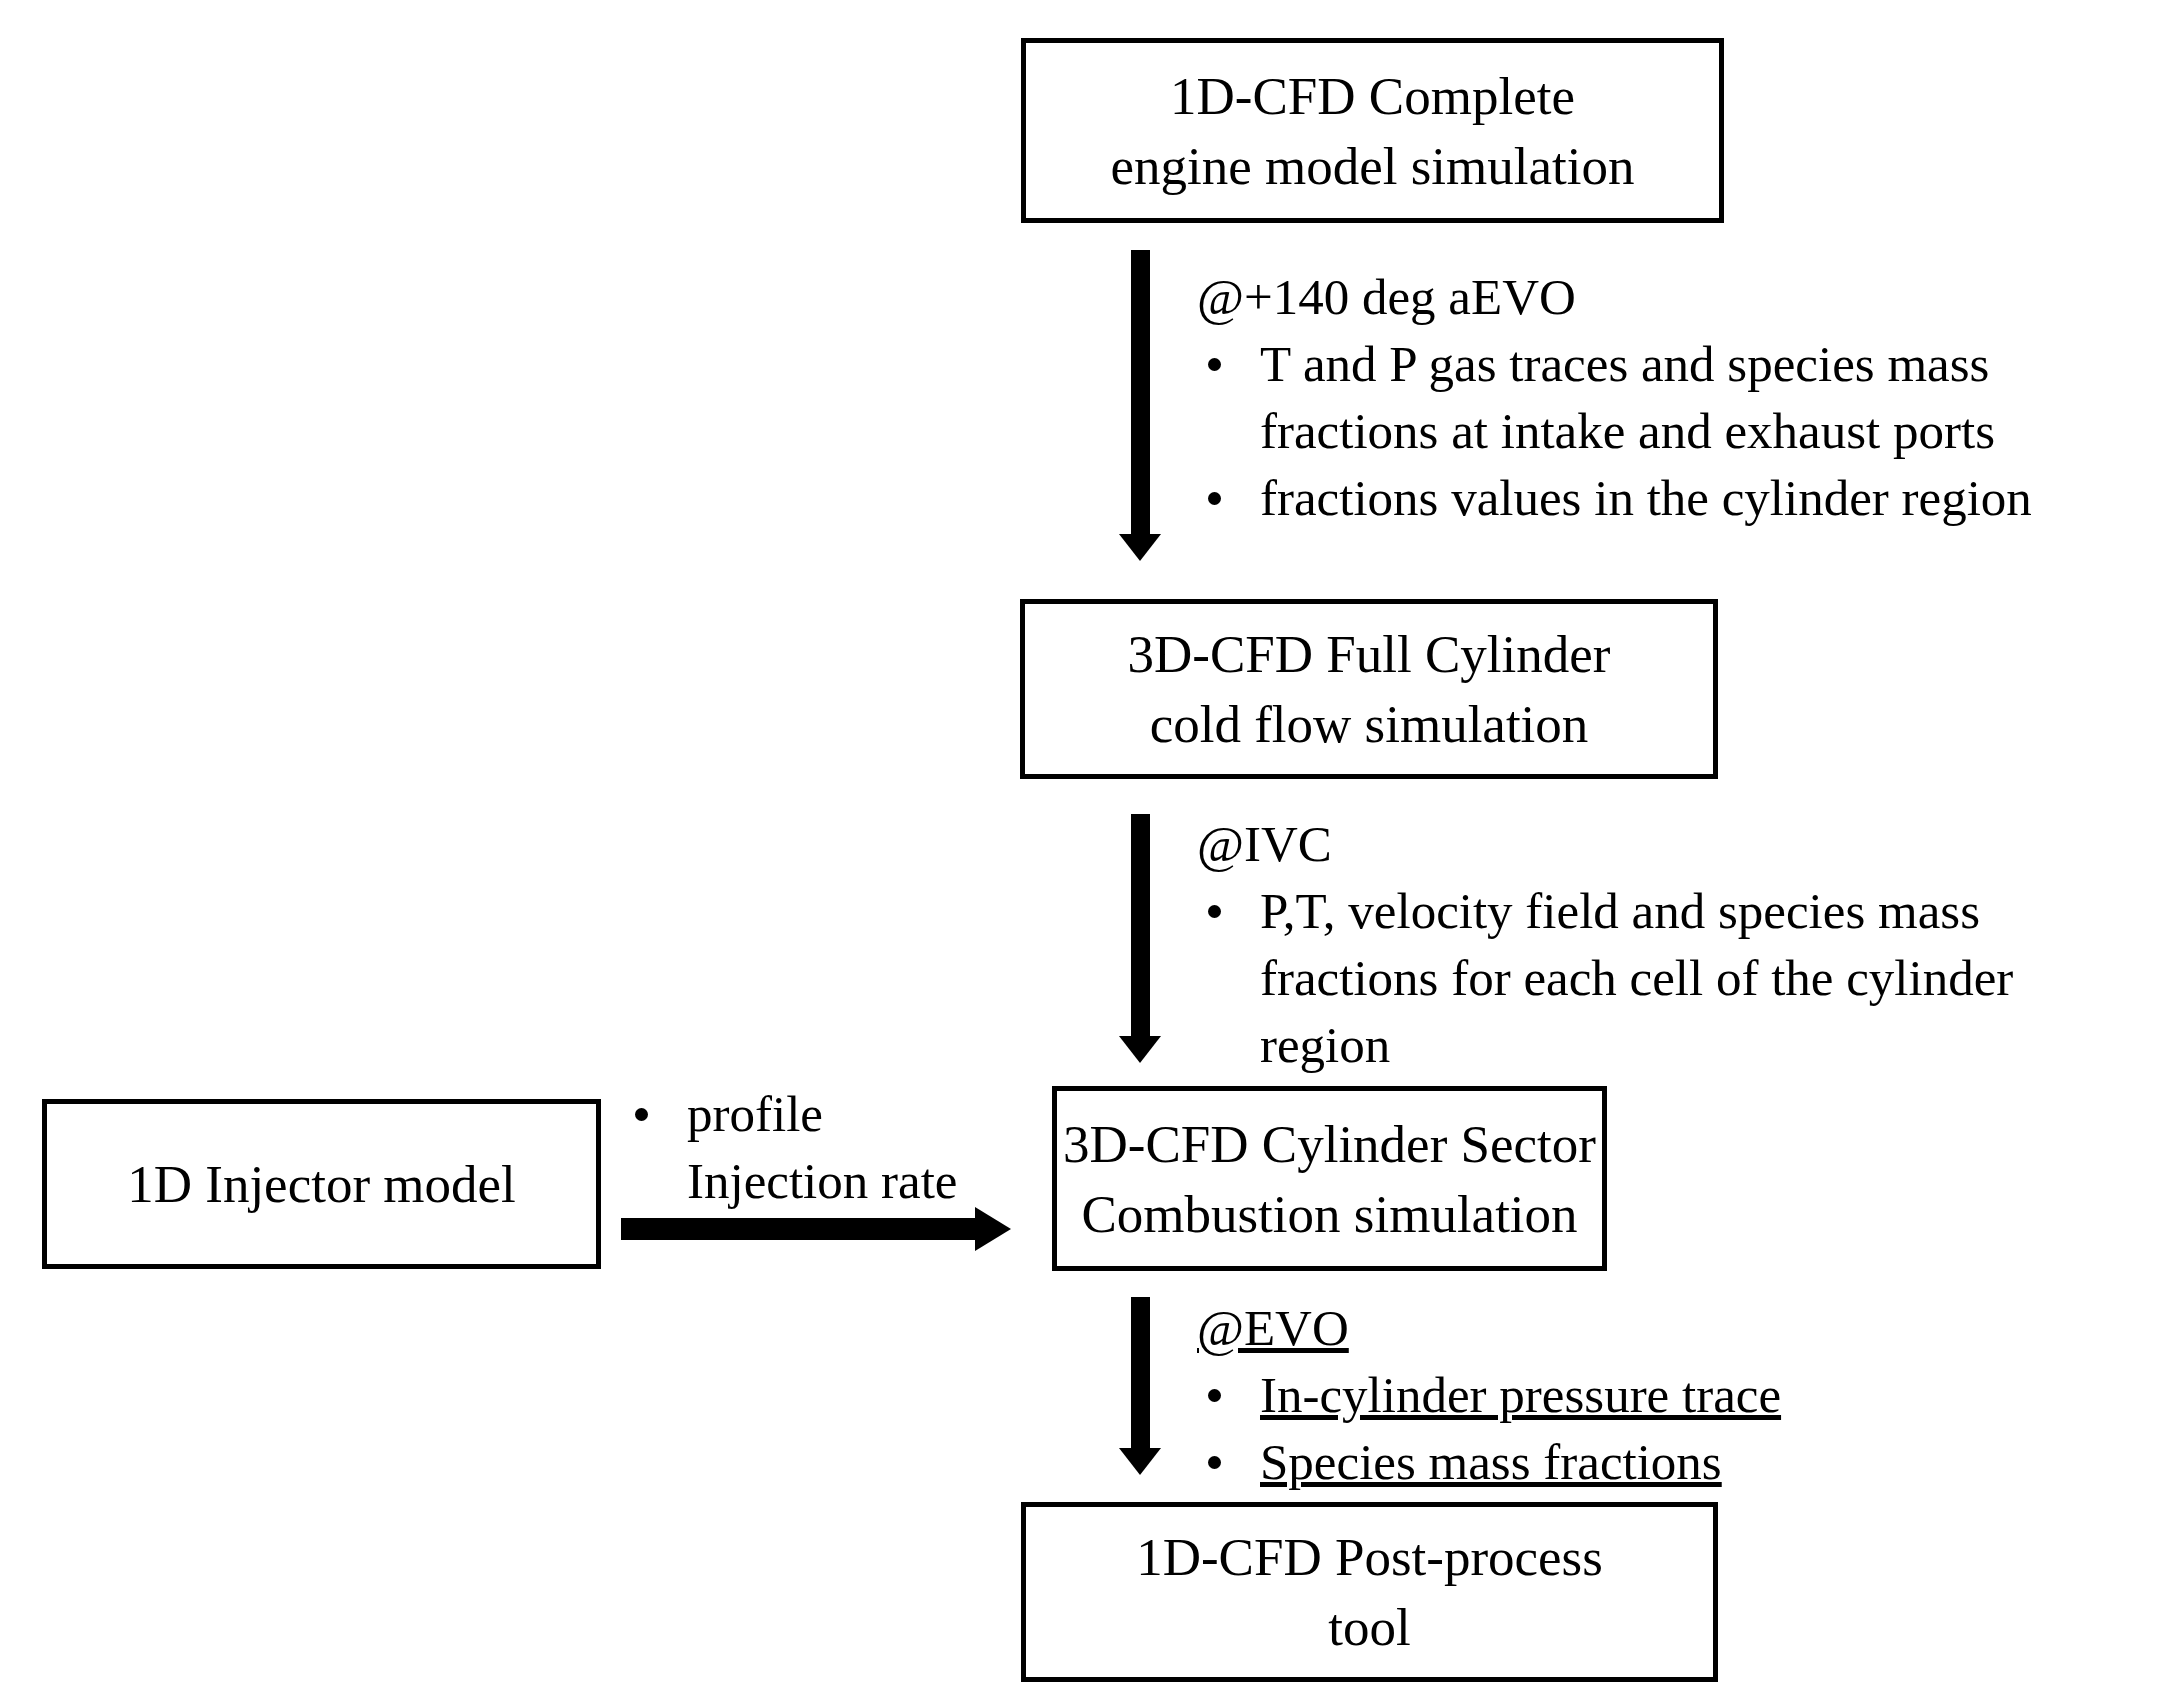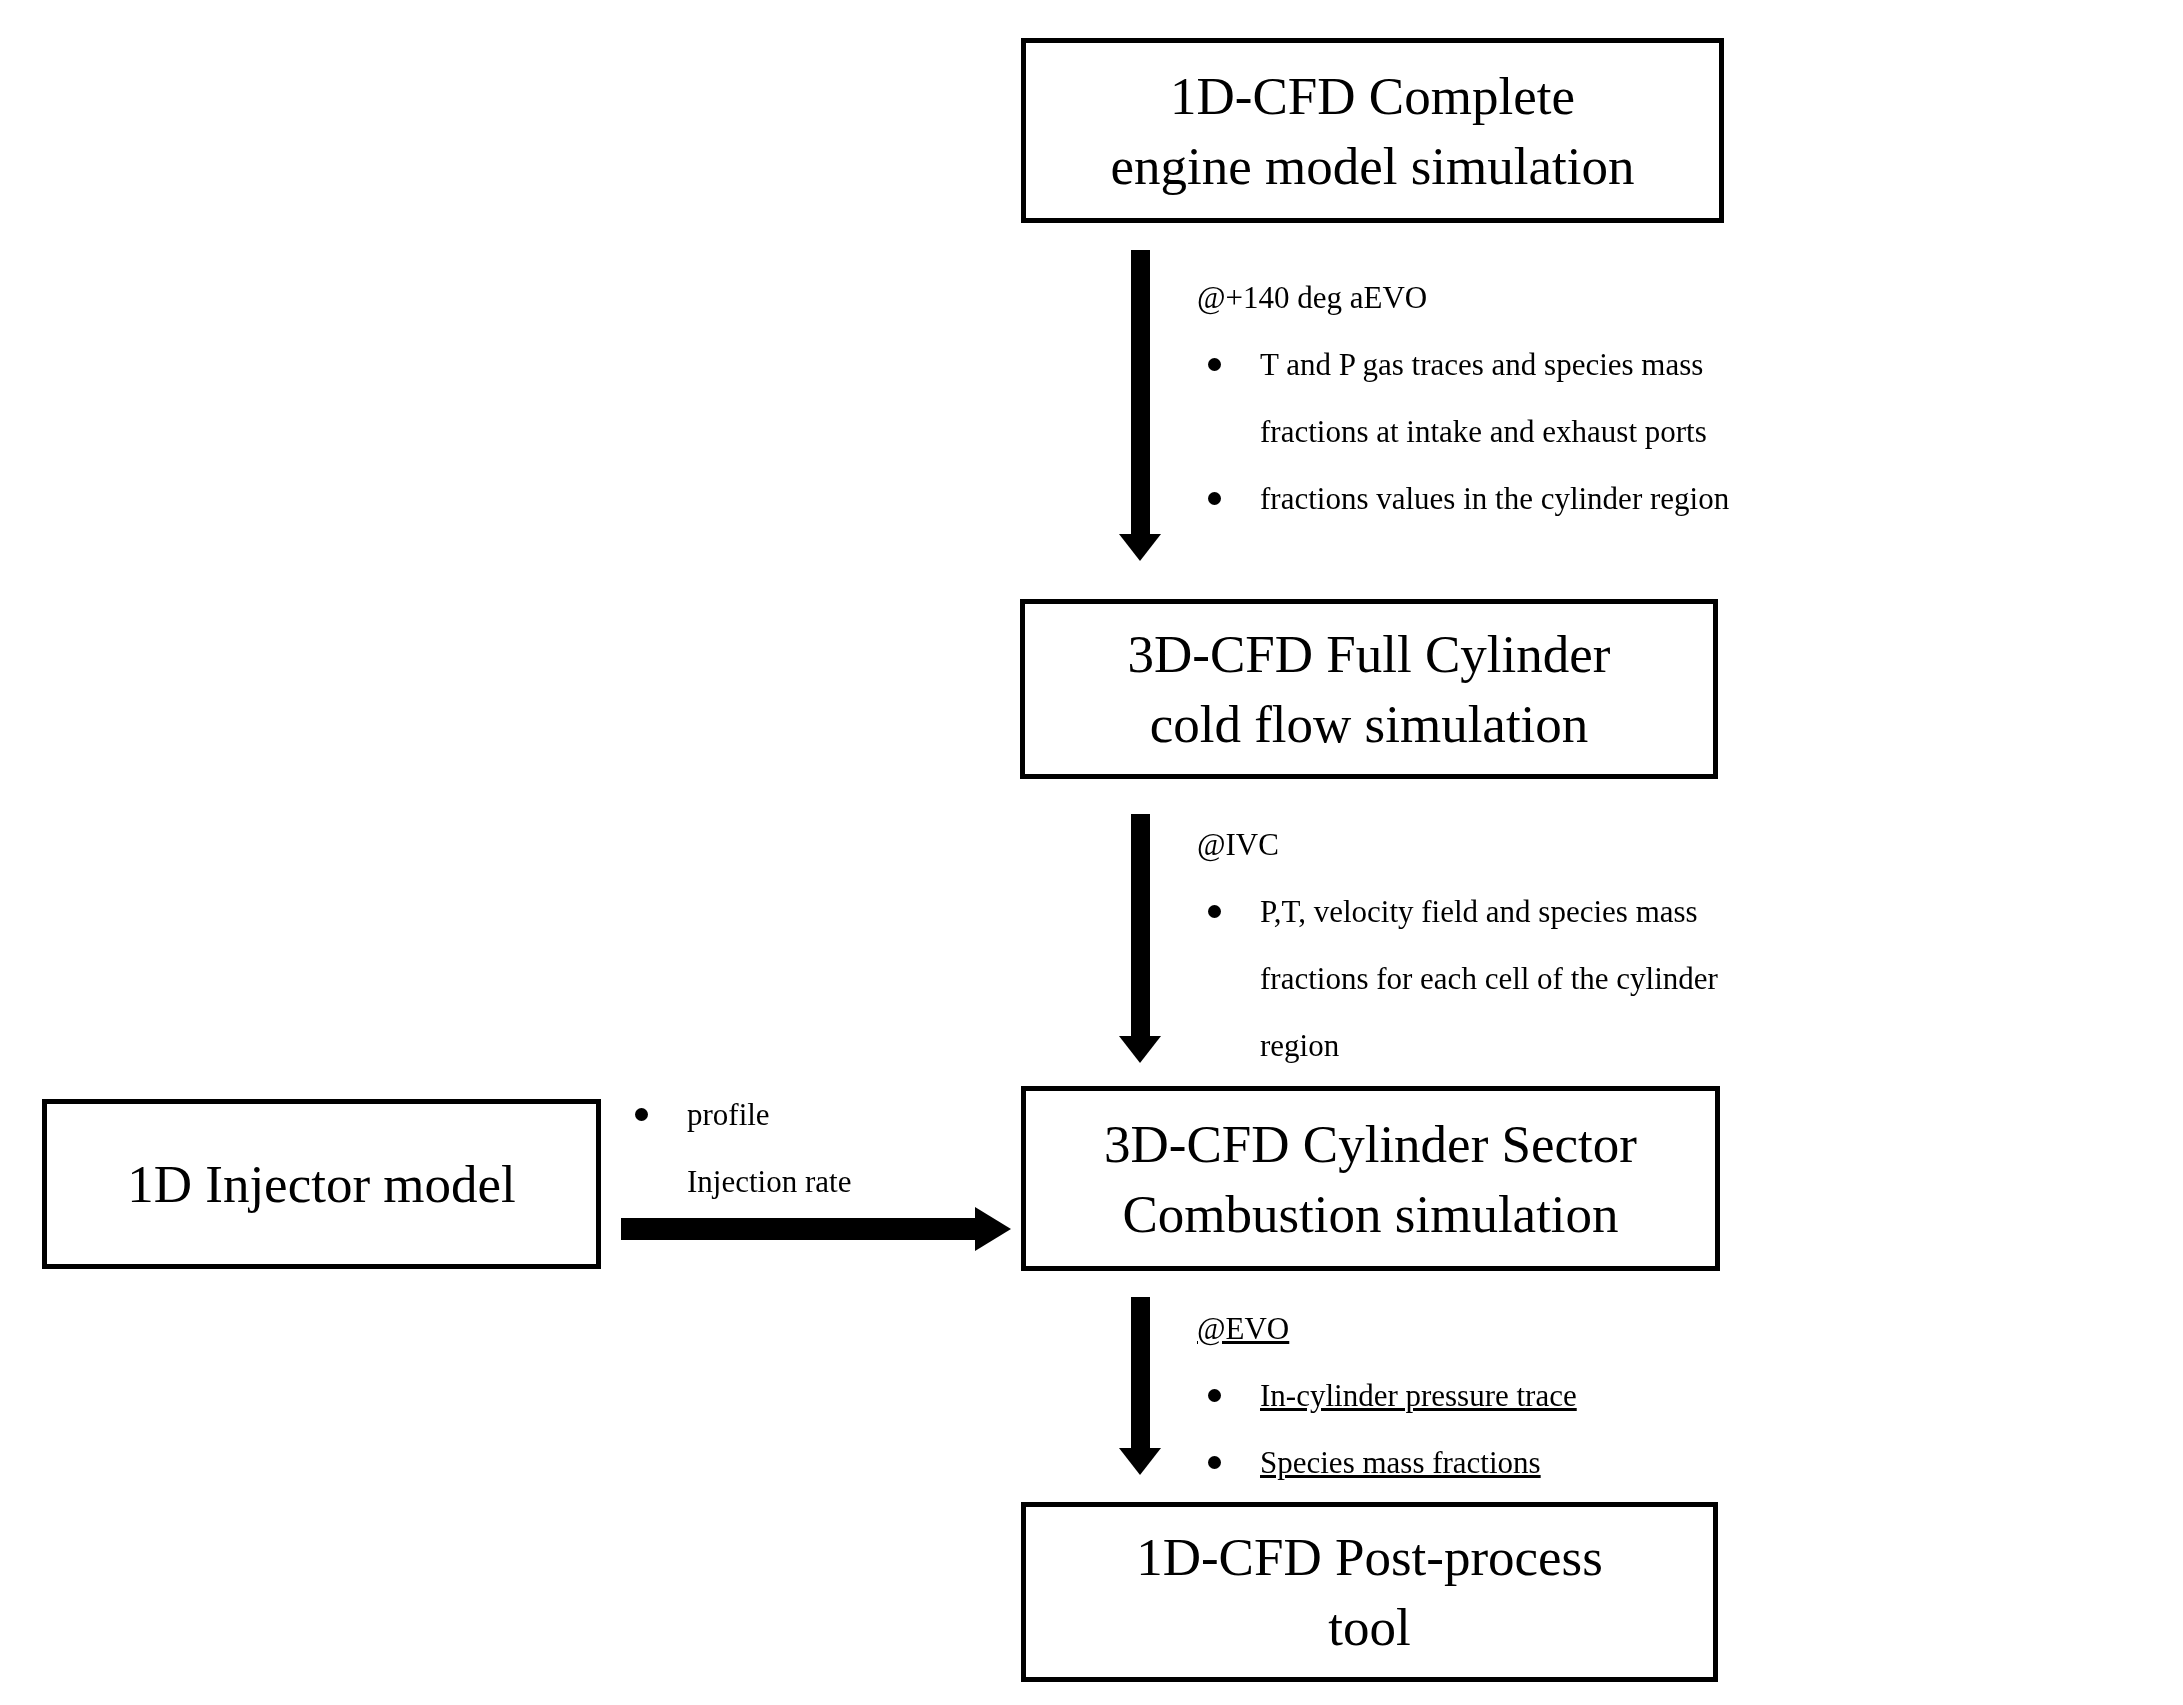--- a/index.html
+++ b/index.html
@@ -28,21 +28,21 @@
     justify-content: center;
     text-align: center;
     font-size: 53px;
     line-height: 70px;
     box-sizing: border-box;
   }
   .box .bl { white-space: nowrap; }
 
   #box-engine      { left: 1021px; top: 38px;   width: 703px; height: 185px; }
   #box-coldflow    { left: 1020px; top: 599px;  width: 698px; height: 180px; }
-  #box-combustion  { left: 1021px; top: 1086px; width: 699px; height: 185px; }
+  #box-combustion  { left: 1052px; top: 1086px; width: 555px; height: 185px; }
   #box-injector    { left: 42px;   top: 1099px; width: 559px; height: 170px; }
   #box-postprocess { left: 1021px; top: 1502px; width: 697px; height: 180px; }
 
   
   .v-arrow {
     position: absolute;
     width: 42px;
     display: flex;
     flex-direction: column;
     align-items: center;
@@ -70,21 +70,21 @@
     width: 0; height: 0;
     border-top: 22px solid transparent;
     border-bottom: 22px solid transparent;
     border-left: 36px solid #000;
   }
   #arrow-inject { left: 621px; top: 1207px; width: 390px; }
 
   
   .ann {
     position: absolute;
-    font-size: 31px;
+    font-size: 51px;
     line-height: 67px;
   }
   .ann .ln  { white-space: nowrap; }
   .ann .hdr { white-space: nowrap; }
   .bullet { display: flex; align-items: flex-start; }
   .dotcol { flex: 0 0 63px; width: 63px; position: relative; }
   .dot {
     position: absolute;
     left: 11px; top: 27px;
     width: 13.3px; height: 13.3px;

